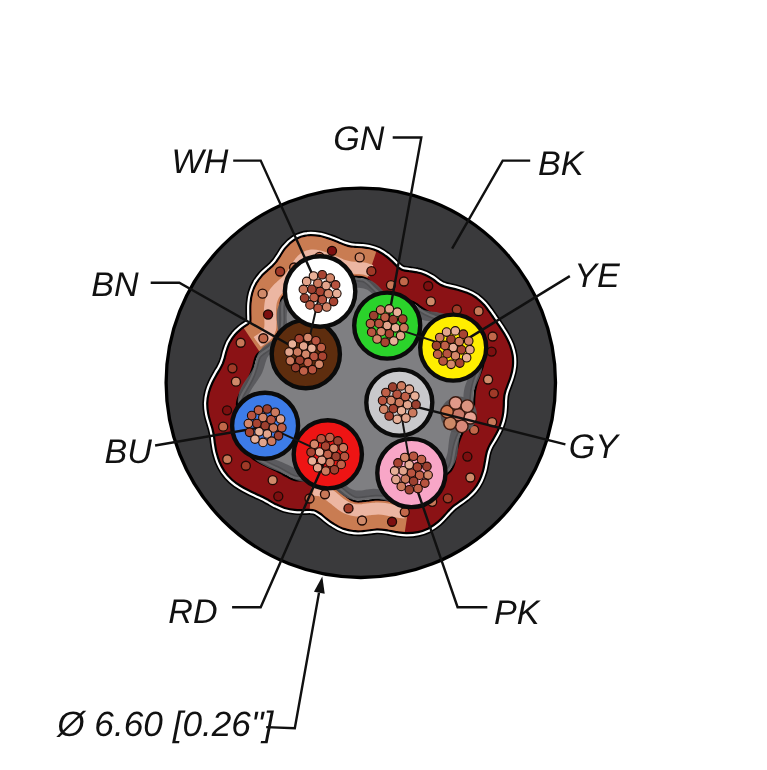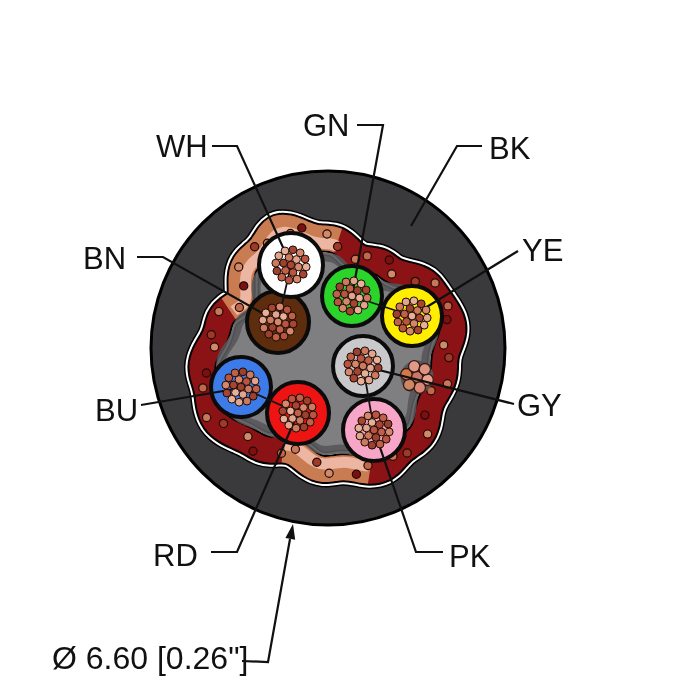--- a/index.html
+++ b/index.html
@@ -1,17 +1,17 @@
 <!DOCTYPE html>
 <html><head>
 <meta charset="utf-8">
 <style>
   html,body{margin:0;padding:0;background:#ffffff;}
   body{width:697px;height:700px;font-family:"Liberation Sans",sans-serif;}
-  #stage{width:697px;height:556px;position:relative;}
+  #stage{width:697px;height:556px;position:relative;font-style:italic;}
   svg{display:block;}
   text{fill:#111;}
 </style>
 </head>
 <body>
 
 <div id="stage">
   <svg id="fig" width="697" height="700" viewBox="0 0 697 700">
       <circle cx="328" cy="348" r="177" fill="#3a3a3c" stroke="#000000" stroke-width="3"></circle>
       <g>

